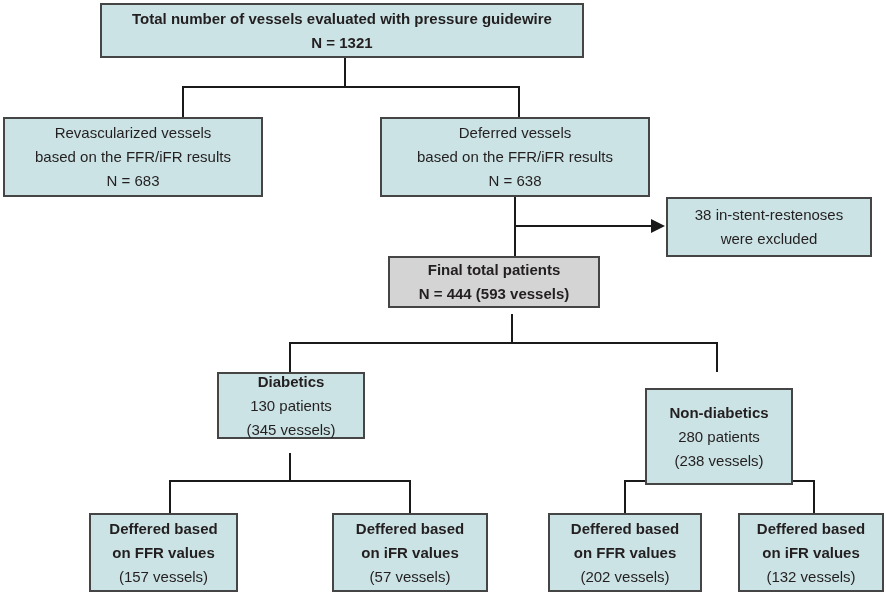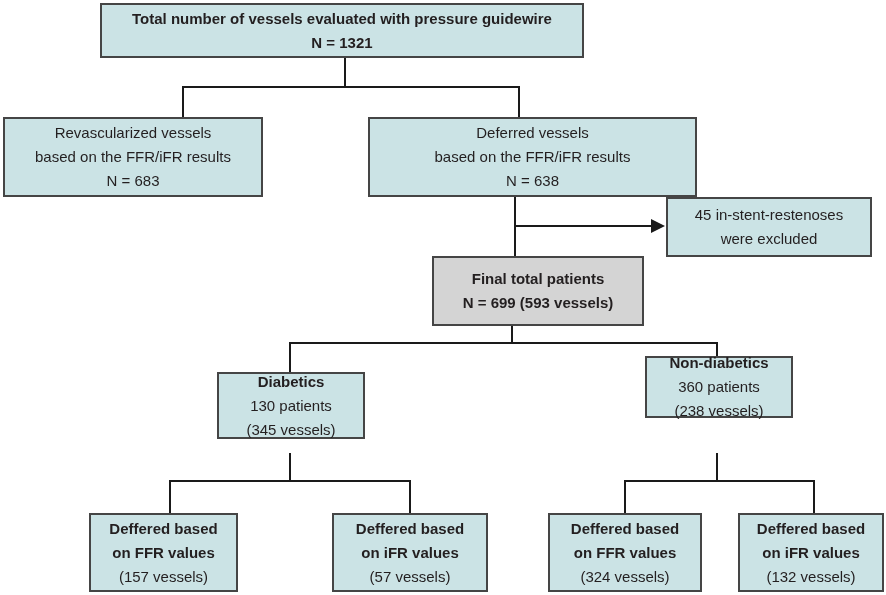--- a/index.html
+++ b/index.html
@@ -70,64 +70,64 @@
     <span class="ln bold">Total number of vessels evaluated with pressure guidewire</span>
     <span class="ln bold">N = 1321</span>
   </div>
 
   <div class="box" style="left:3px;top:117px;width:260px;height:80px">
     <span class="ln">Revascularized vessels</span>
     <span class="ln">based on the FFR/iFR results</span>
     <span class="ln">N = 683</span>
   </div>
 
-  <div class="box" style="left:368px;top:117px;width:329px;height:80px">
+  <div class="box" style="left:380px;top:117px;width:270px;height:80px">
     <span class="ln">Deferred vessels</span>
     <span class="ln">based on the FFR/iFR results</span>
     <span class="ln">N = 638</span>
   </div>
 
   <div class="box" style="left:666px;top:197px;width:206px;height:60px">
-    <span class="ln">45 in-stent-restenoses</span>
+    <span class="ln">38 in-stent-restenoses</span>
     <span class="ln">were excluded</span>
   </div>
 
-  <div class="box gray" style="left:432px;top:256px;width:212px;height:70px">
+  <div class="box gray" style="left:388px;top:256px;width:212px;height:52px">
     <span class="ln bold">Final total patients</span>
-    <span class="ln bold">N = 699 (593 vessels)</span>
+    <span class="ln bold">N = 444 (593 vessels)</span>
   </div>
 
   <div class="box" style="left:217px;top:372px;width:148px;height:67px">
     <span class="ln bold">Diabetics</span>
     <span class="ln">130 patients</span>
     <span class="ln">(345 vessels)</span>
   </div>
 
-  <div class="box" style="left:645px;top:356px;width:148px;height:62px">
+  <div class="box" style="left:645px;top:388px;width:148px;height:97px">
     <span class="ln bold">Non-diabetics</span>
-    <span class="ln">360 patients</span>
+    <span class="ln">280 patients</span>
     <span class="ln">(238 vessels)</span>
   </div>
 
   <div class="box" style="left:89px;top:513px;width:149px;height:79px">
     <span class="ln bold">Deffered based</span>
     <span class="ln bold">on FFR values</span>
     <span class="ln">(157 vessels)</span>
   </div>
 
   <div class="box" style="left:332px;top:513px;width:156px;height:79px">
     <span class="ln bold">Deffered based</span>
     <span class="ln bold">on iFR values</span>
     <span class="ln">(57 vessels)</span>
   </div>
 
   <div class="box" style="left:548px;top:513px;width:154px;height:79px">
     <span class="ln bold">Deffered based</span>
     <span class="ln bold">on FFR values</span>
-    <span class="ln">(324 vessels)</span>
+    <span class="ln">(202 vessels)</span>
   </div>
 
   <div class="box" style="left:738px;top:513px;width:146px;height:79px">
     <span class="ln bold">Deffered based</span>
     <span class="ln bold">on iFR values</span>
     <span class="ln">(132 vessels)</span>
   </div>
 
 </div>
 

